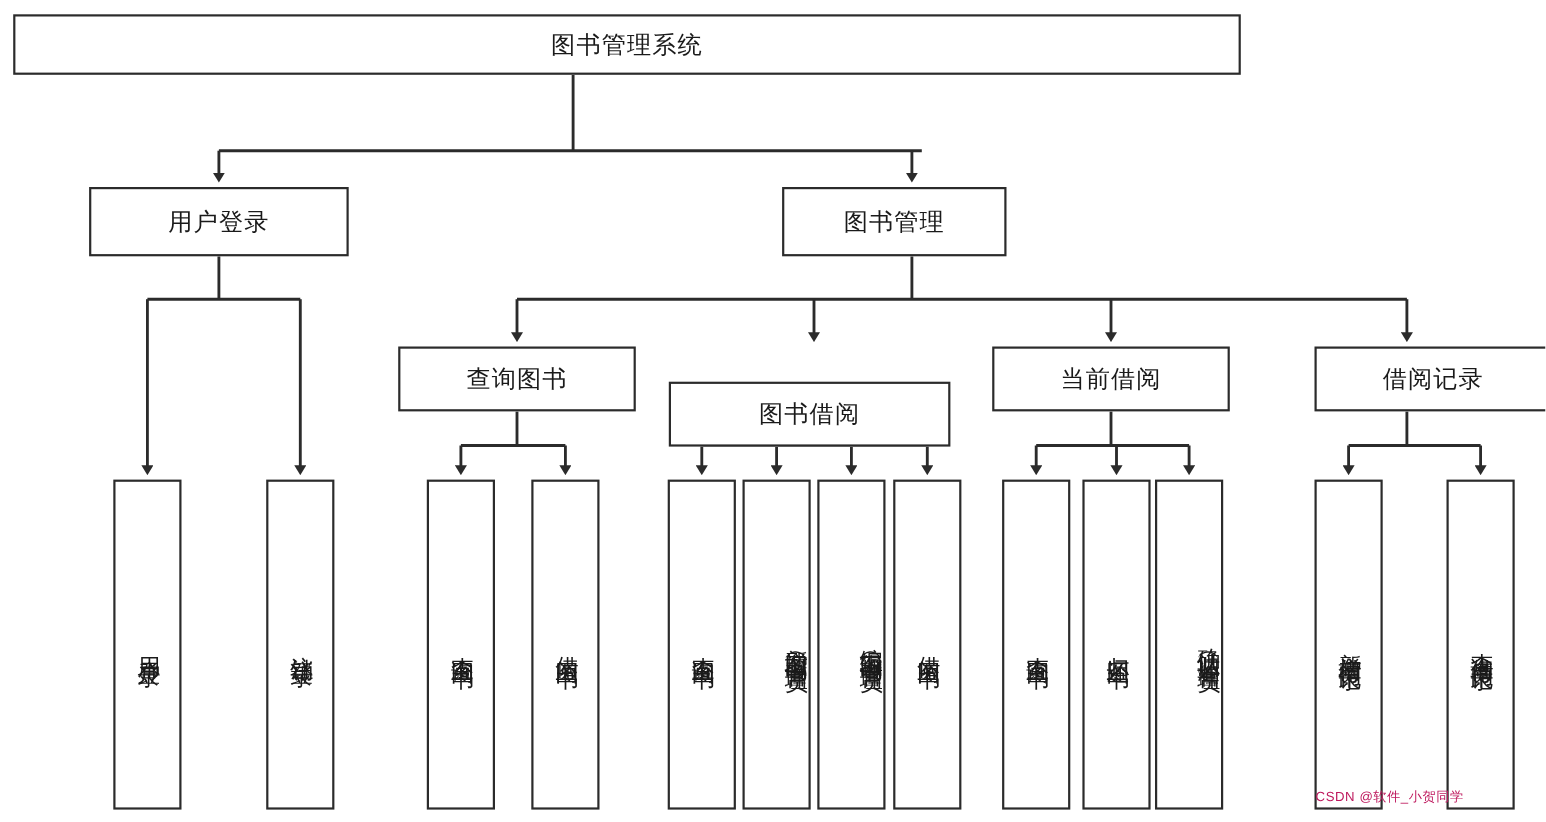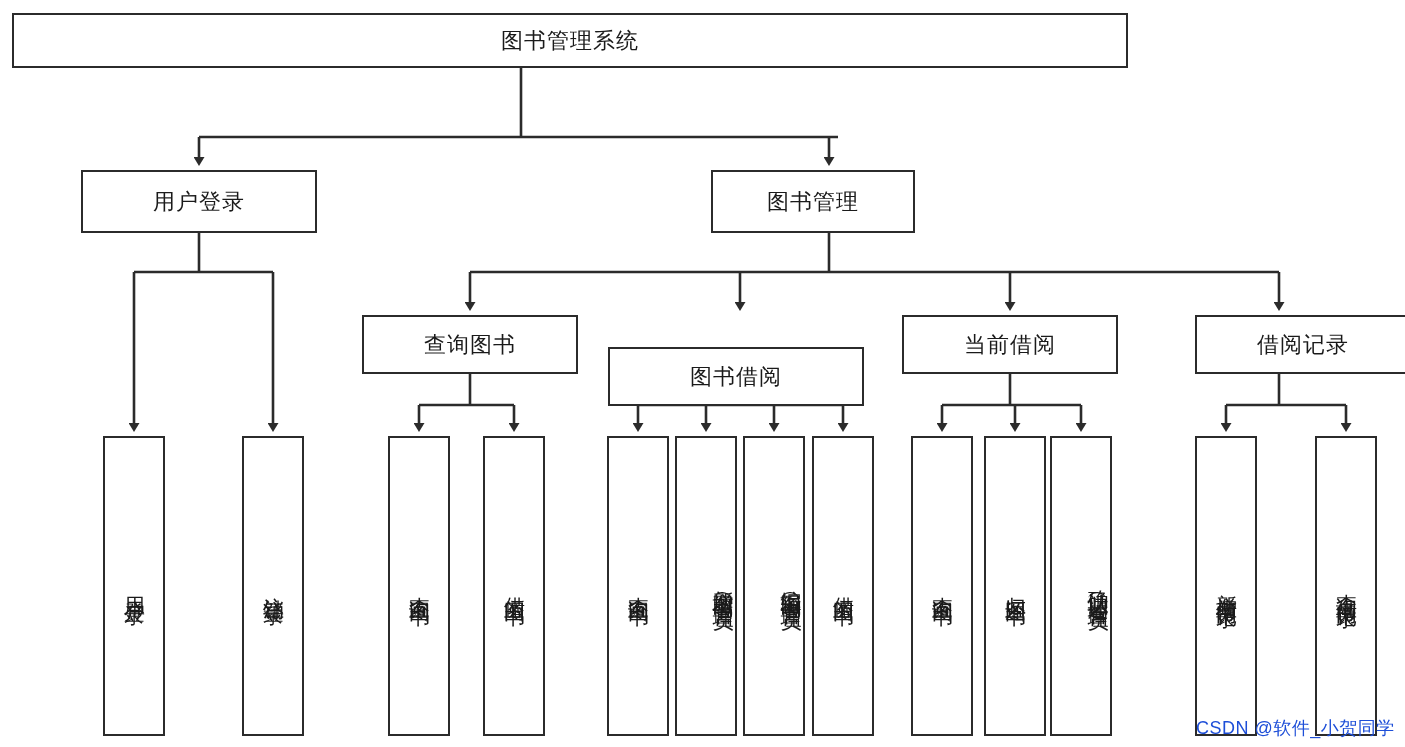--- a/index.html
+++ b/index.html
@@ -47,22 +47,22 @@
     letter-spacing: 3px;
     padding: 6px 0;
     align-items: flex-start;
     justify-content: center;
   }
   .node.vert.center-text {
     align-items: center;
   }
   .watermark {
     position: absolute;
-    font-size: 18px;
-    color: #1d4ed8;
+    font-size: 12px;
+    color: #be185d;
     white-space: nowrap;
     letter-spacing: 0.5px;
   }
 </style>
 </head>
 <body>
 
 <div id="canvas">
 
   <svg id="wires" viewBox="0 0 1405 747">

